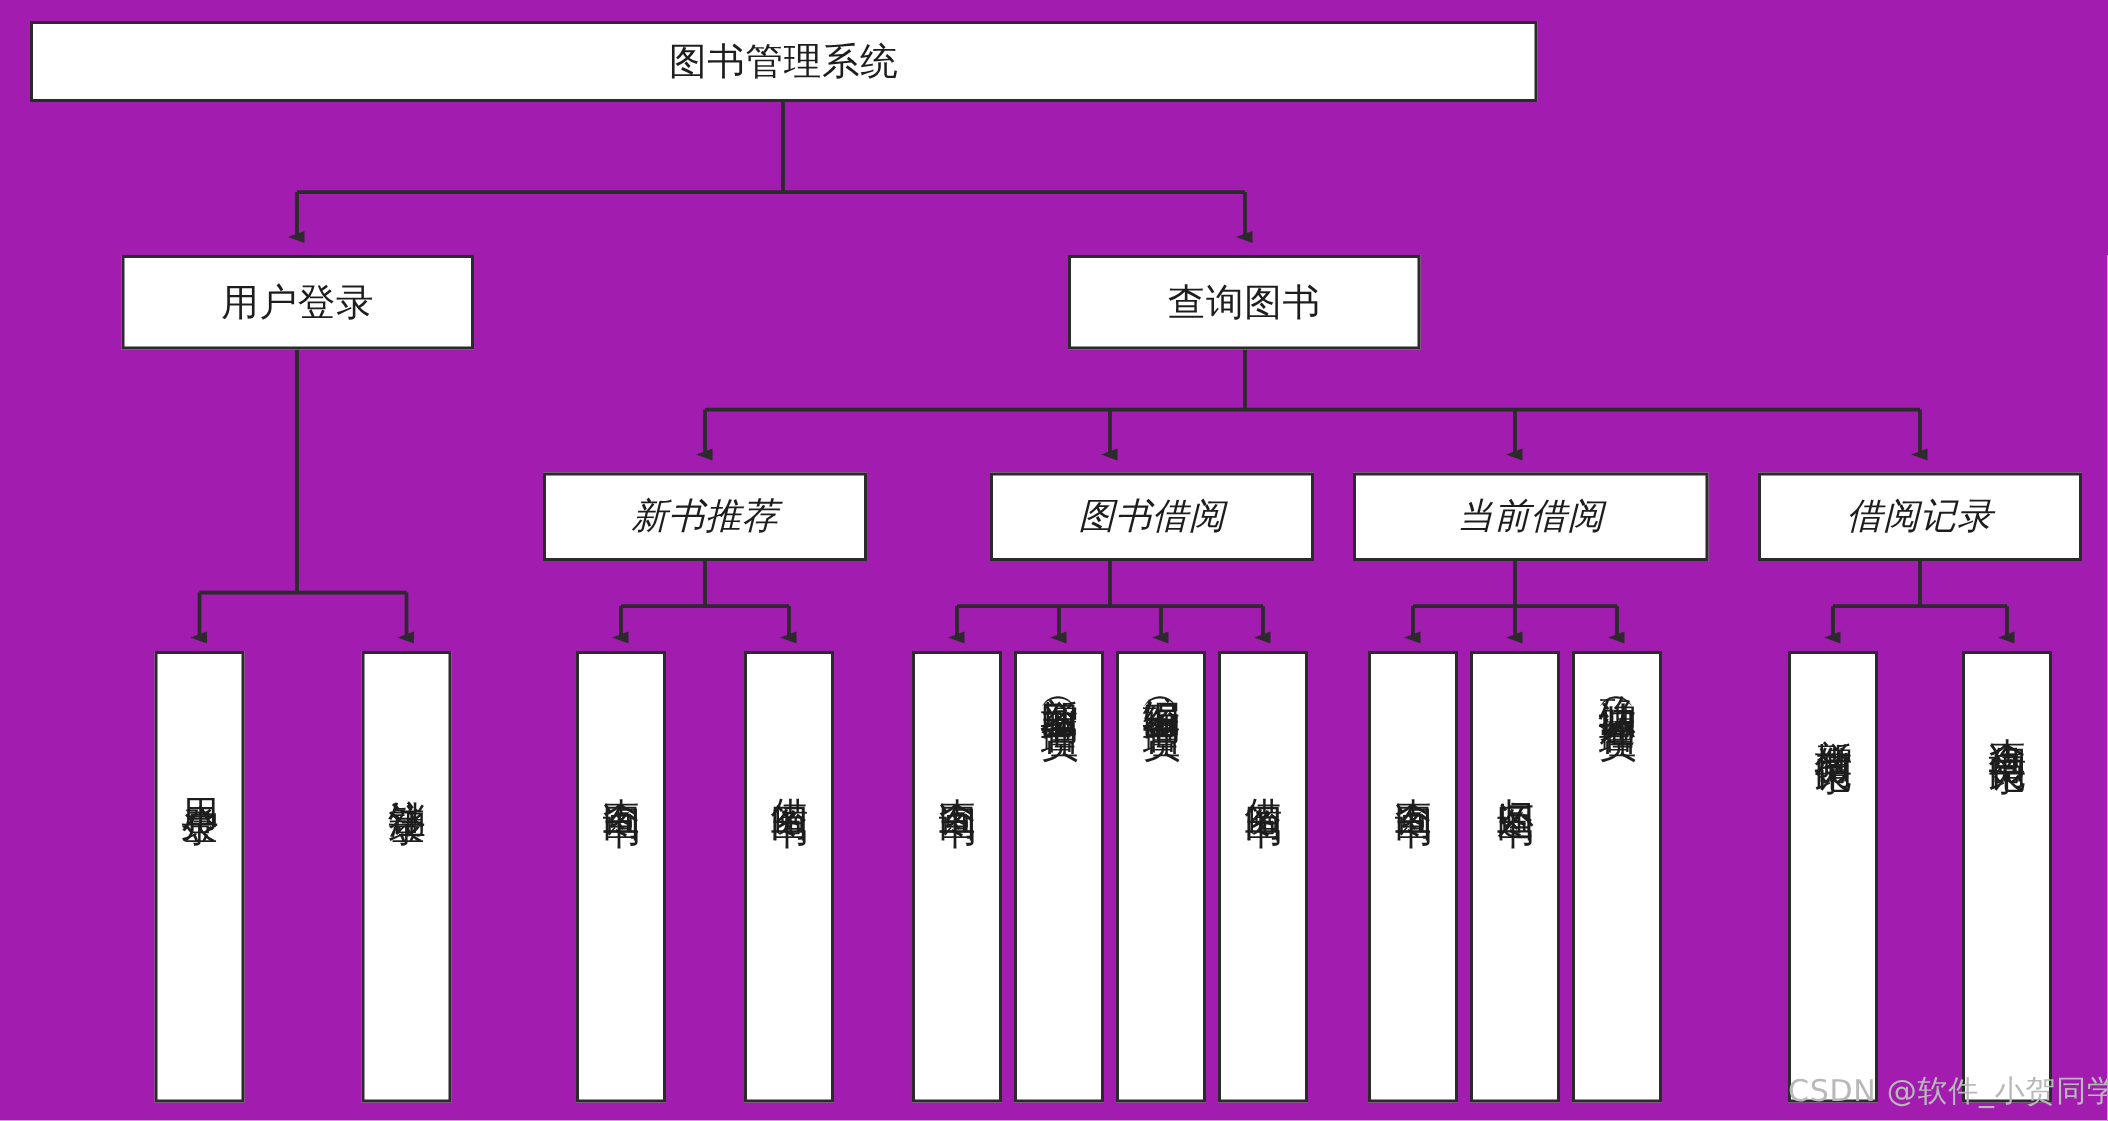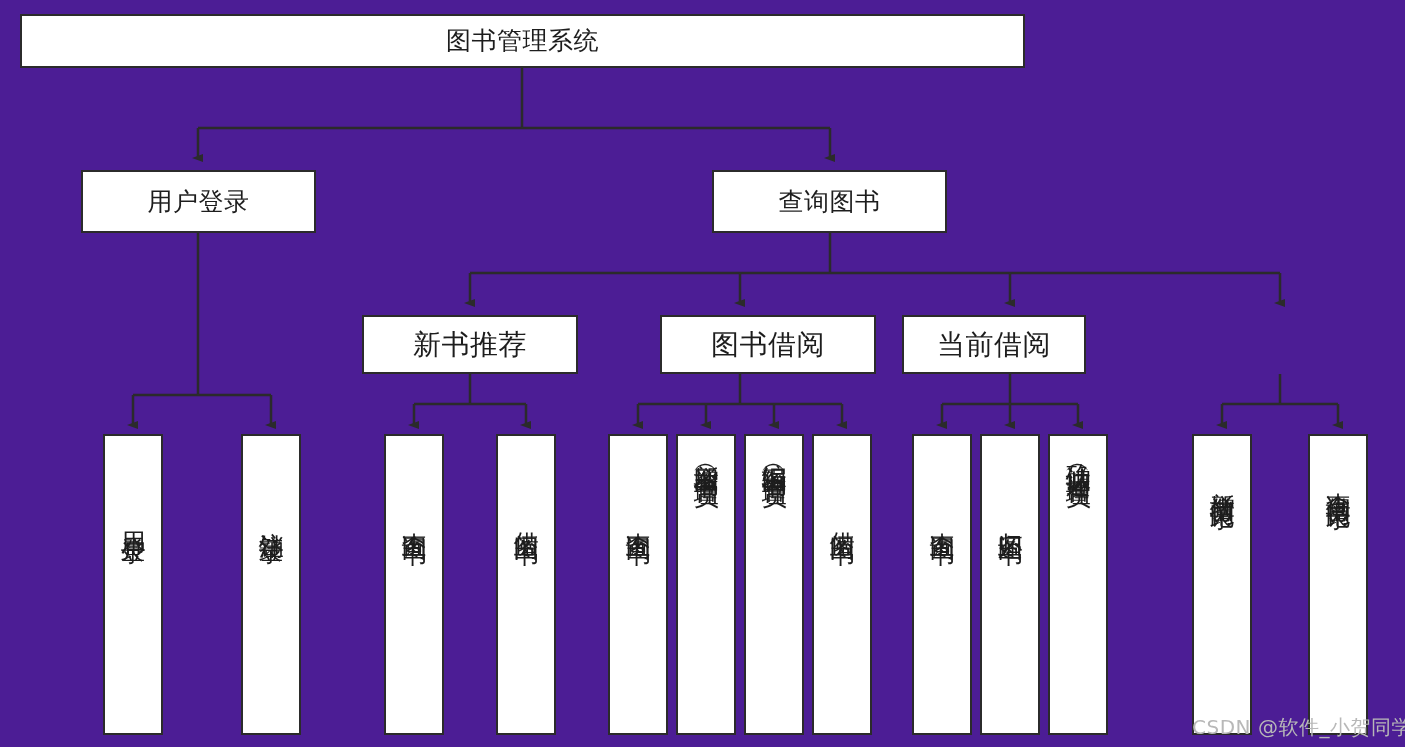--- a/index.html
+++ b/index.html
@@ -8,21 +8,21 @@
     padding: 0;
     background: #ffffff;
   }
   body {
     font-family: "DejaVu Sans", "Liberation Sans", sans-serif;
   }
   #canvas {
     position: relative;
     width: 1405px;
     height: 747px;
-    background: #4c1d95;
+    background: #a21caf;
     overflow: hidden;
   }
   #edges {
     position: absolute;
     left: 0;
     top: 0;
     width: 1405px;
     height: 747px;
     pointer-events: none;
   }
@@ -43,21 +43,21 @@
     letter-spacing: 0.5px;
   }
   
   .node.horiz .label {
     writing-mode: horizontal-tb;
     font-size: 25px;
     text-align: center;
     white-space: nowrap;
   }
   .node.root .label { font-size: 25px; }
-  .node.lvl3 .label { font-size: 28px; }
+  .node.lvl3 .label { font-size: 24px; font-style: italic; }
 
   
   .node.leaf {
     align-items: flex-start;
     justify-content: center;
     padding-top: 10px;
   }
   .node.leaf .label {
     writing-mode: vertical-rl;
     text-orientation: upright;
@@ -150,24 +150,27 @@
   </div>
 
   <div class="node horiz lvl3" style="left:362px; top:315px; width:216px; height:59px;">
     <span class="label">新书推荐</span>
   </div>
 
   <div class="node horiz lvl3" style="left:632px; top:315px; width:216px; height:59px;margin-left:28px;">
     <span class="label">图书借阅</span>
   </div>
 
-  <div class="node horiz lvl3" style="left:902px; top:315px; width:184px; height:59px;">
+  <div class="node horiz lvl3" style="left:902px; top:315px; width:237px; height:59px;">
     <span class="label">当前借阅</span>
   </div>
 
+  <div class="node horiz lvl3" style="left:1172px; top:315px; width:216px; height:59px;">
+    <span class="label">借阅记录</span>
+  </div>
 
   <div class="node leaf" style="left:103px; top:434px; width:60px; height:301px; padding-top:76px;">
     <span class="label">用户登录</span>
   </div>
 
   <div class="node leaf" style="left:241px; top:434px; width:60px; height:301px; padding-top:76px;">
     <span class="label">注销登录</span>
   </div>
 
   <div class="node leaf" style="left:384px; top:434px; width:60px; height:301px; padding-top:76px;">

